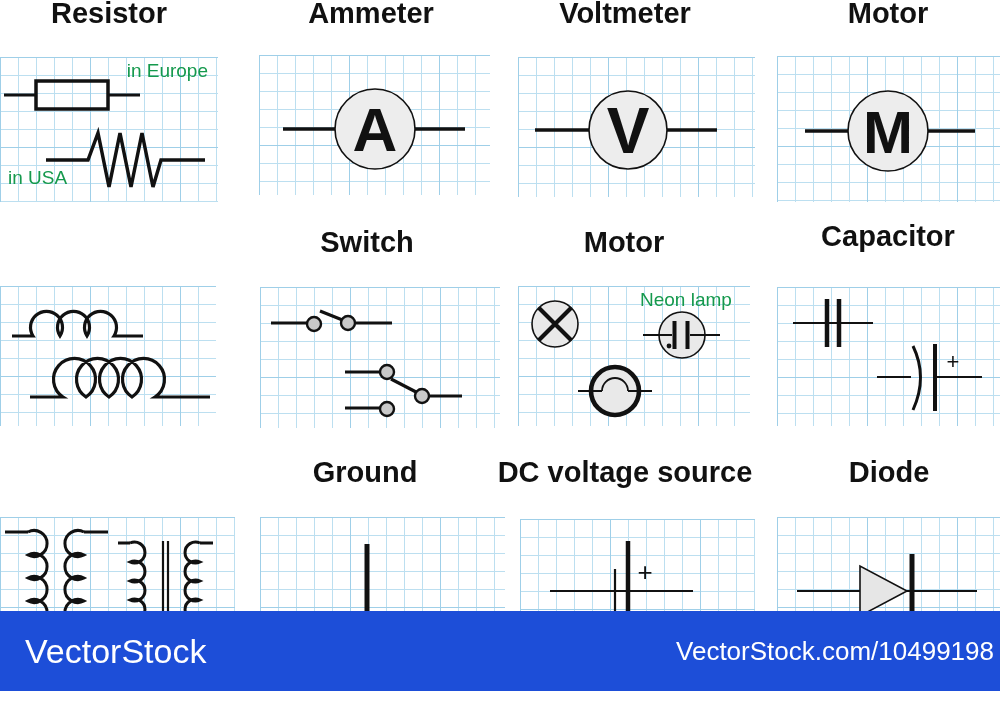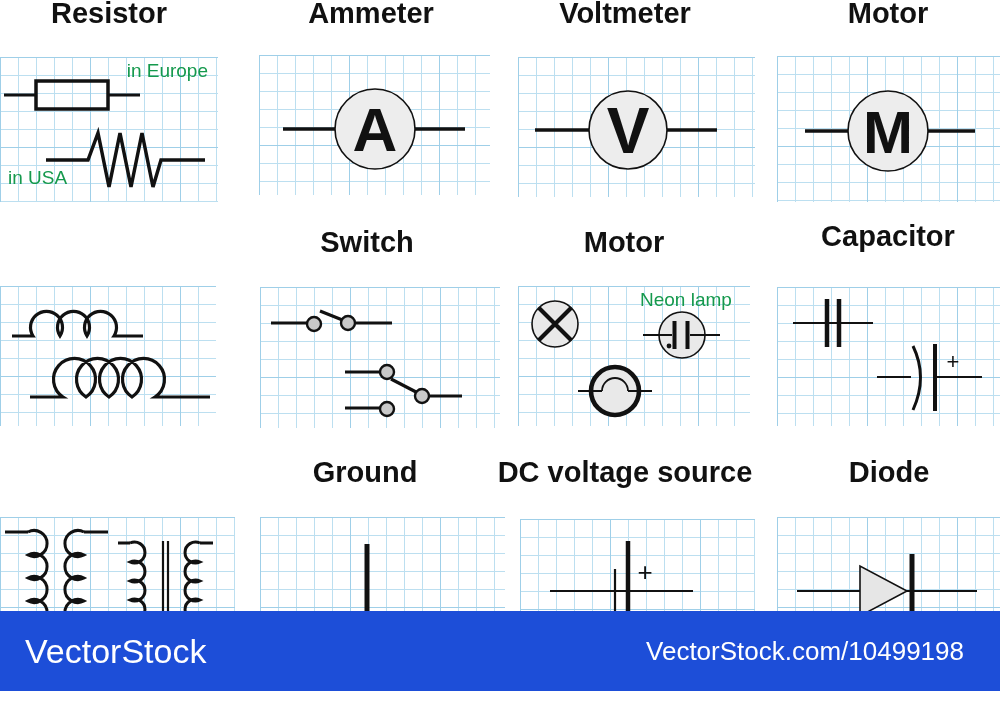--- a/index.html
+++ b/index.html
@@ -14,21 +14,21 @@
            linear-gradient(#bcdff0 1px, transparent 1px),
            linear-gradient(90deg,#bcdff0 1px, transparent 1px);
          background-size:90px 90px,90px 90px,18px 18px,18px 18px;margin-top:24px;}
   .panel svg{position:absolute;left:0;top:0;width:100%;height:100%;overflow:visible;}
   .green-label{position:absolute;color:#15994d;font-size:19px;white-space:nowrap;}
   .sym{stroke:#111;fill:none;}
   text{font-family:"Liberation Sans",sans-serif;fill:#111;}
   #footer-bar{position:absolute;left:0;top:611px;width:1000px;height:80px;background:#1d4ed8;
               display:flex;align-items:center;justify-content:space-between;}
   #footer-brand{color:#fff;font-size:34px;margin-left:25px;}
-  #footer-credit{color:#fff;font-size:26px;margin-right:36px;}
+  #footer-credit{color:#fff;font-size:26px;margin-right:6px;}
 </style>
 </head>
 <body>
 
 <div id="canvas">
 
   <div class="cell-title" style="left:109px;top:-3px">Resistor</div>
   <div class="cell-title" style="left:371px;top:-3px">Ammeter</div>
   <div class="cell-title" style="left:625px;top:-3px">Voltmeter</div>
   <div class="cell-title" style="left:888px;top:-3px">Motor</div>

